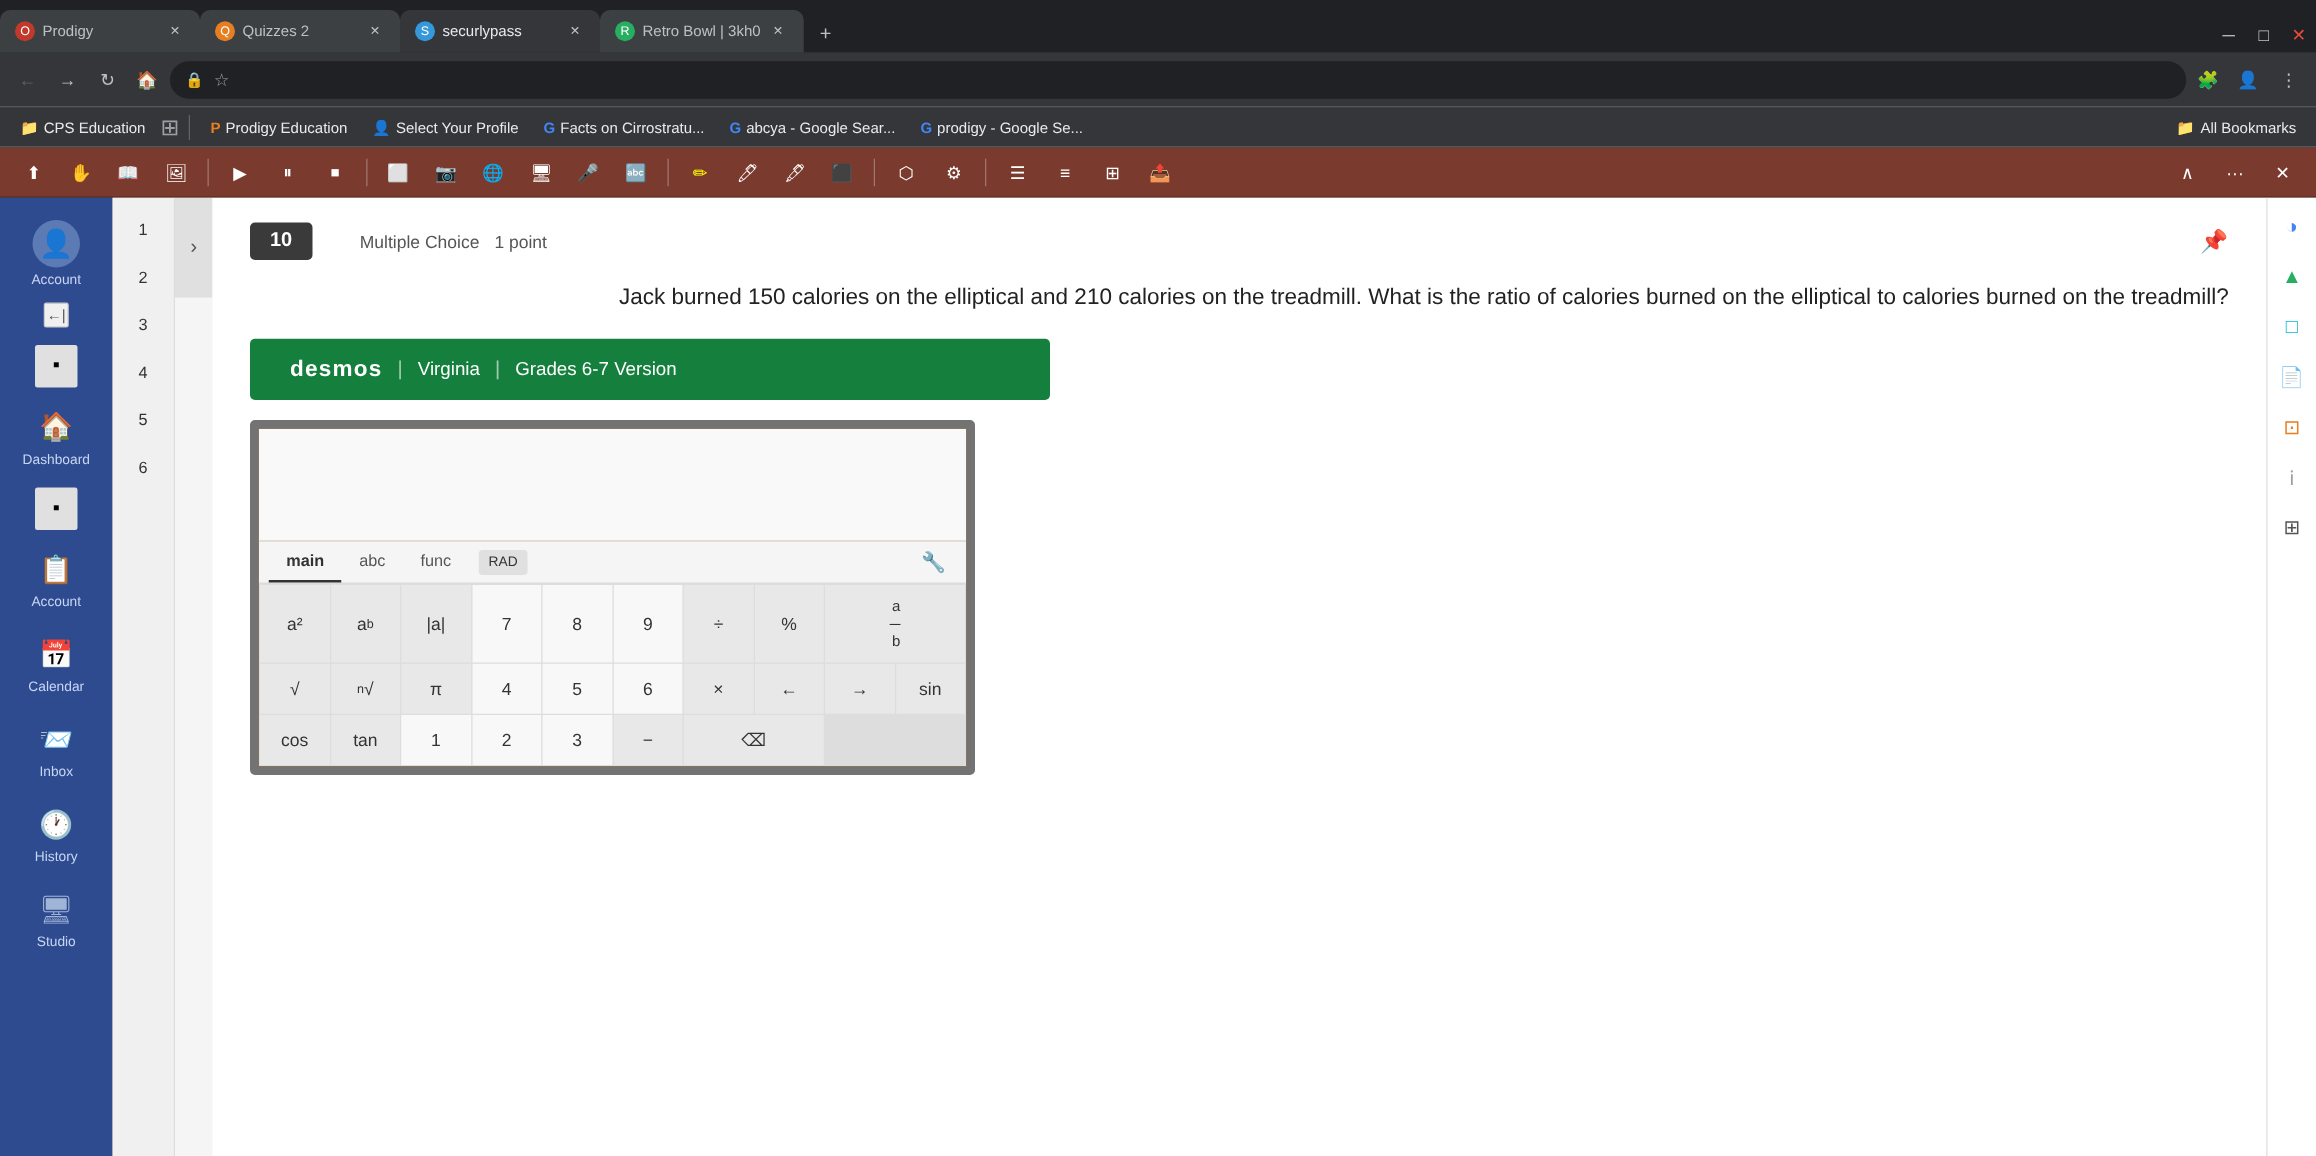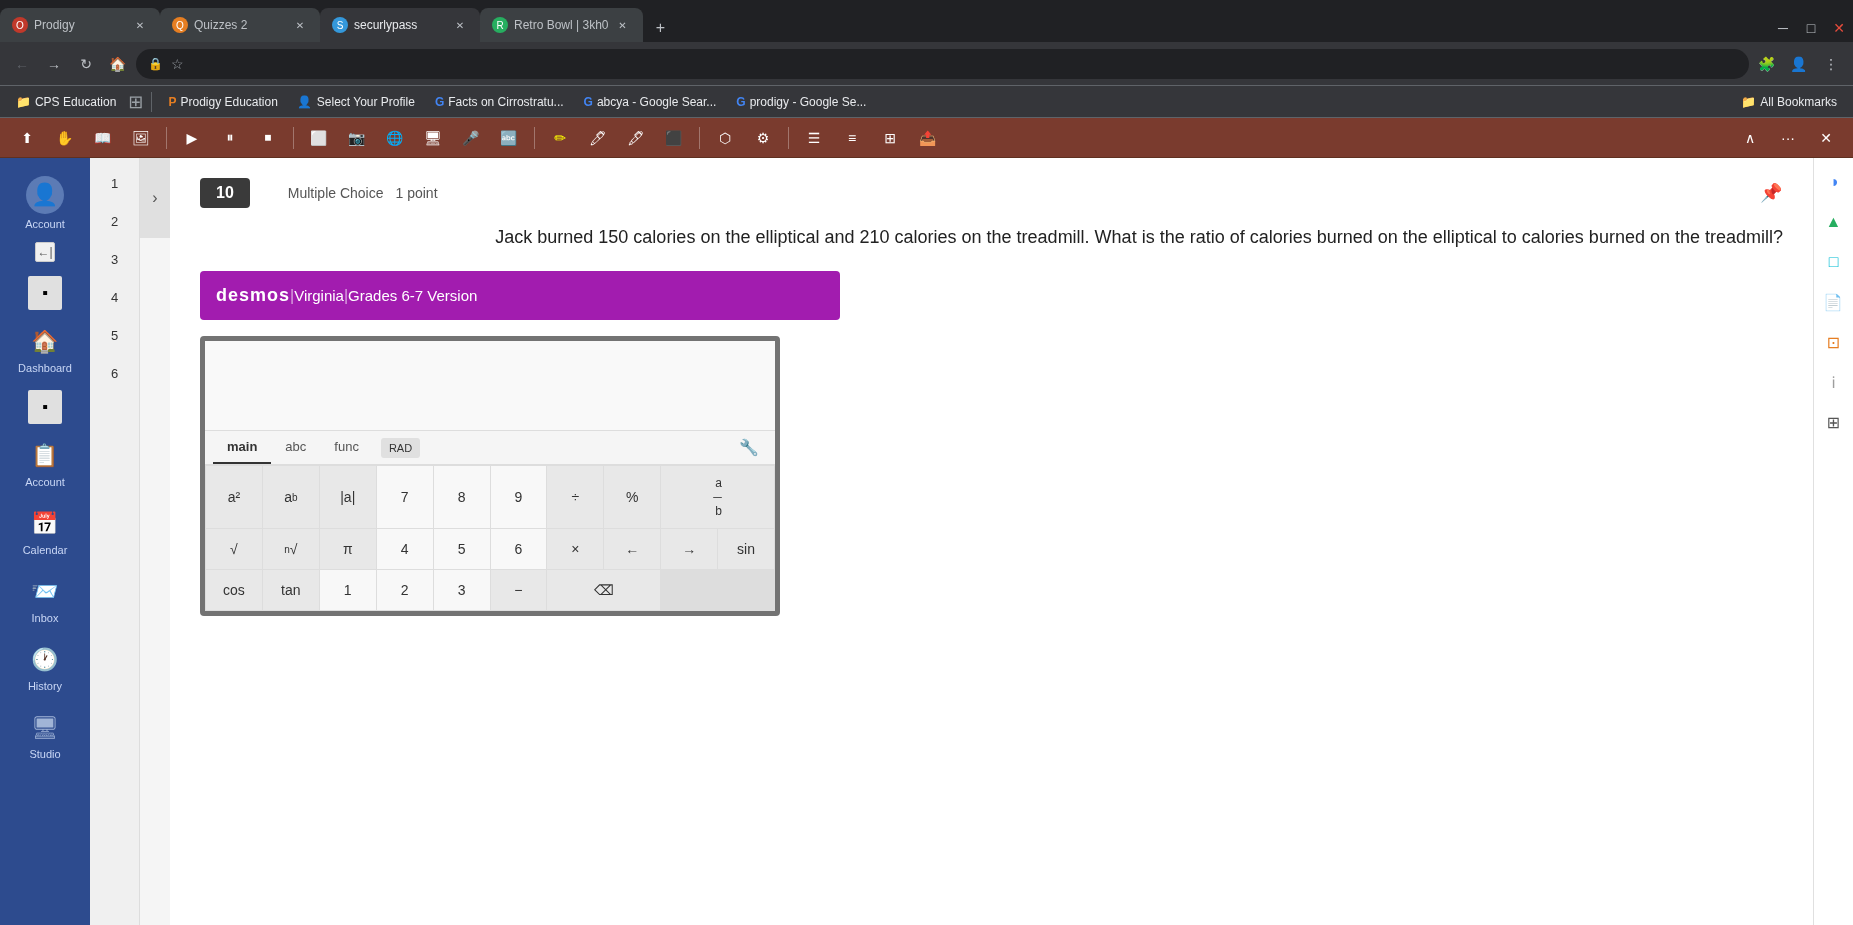--- a/index.html
+++ b/index.html
@@ -316,49 +316,50 @@
     }
     .question-text {
       font-size: 18px;
       color: #222;
       line-height: 1.5;
       margin-bottom: 20px;
     }
 
     
     .desmos-banner {
-      background: #a21caf;
+      background: #15803d;
       color: #fff;
-      padding: 14px 16px;
+      padding: 14px 32px;
       border-radius: 4px;
       margin-bottom: 16px;
       font-size: 16px;
       display: flex;
       align-items: center;
+      gap: 12px;
       max-width: 640px;
     }
     .desmos-logo {
       font-weight: bold;
       font-size: 18px;
       letter-spacing: 1px;
     }
     .desmos-divider {
       color: rgba(255,255,255,0.6);
     }
     .desmos-region {
       font-size: 15px;
     }
     .desmos-grade {
       font-size: 15px;
     }
 
     
     .desmos-calc {
       background: #a16207;
-      border: 5px solid #737373;
+      border: 7px solid #737373;
       border-radius: 4px;
       max-width: 580px;
       overflow: hidden;
     }
     .calc-display {
       height: 90px;
       background: #f9f9f9;
       border-bottom: 1px solid #ddd;
       padding: 8px;
     }

